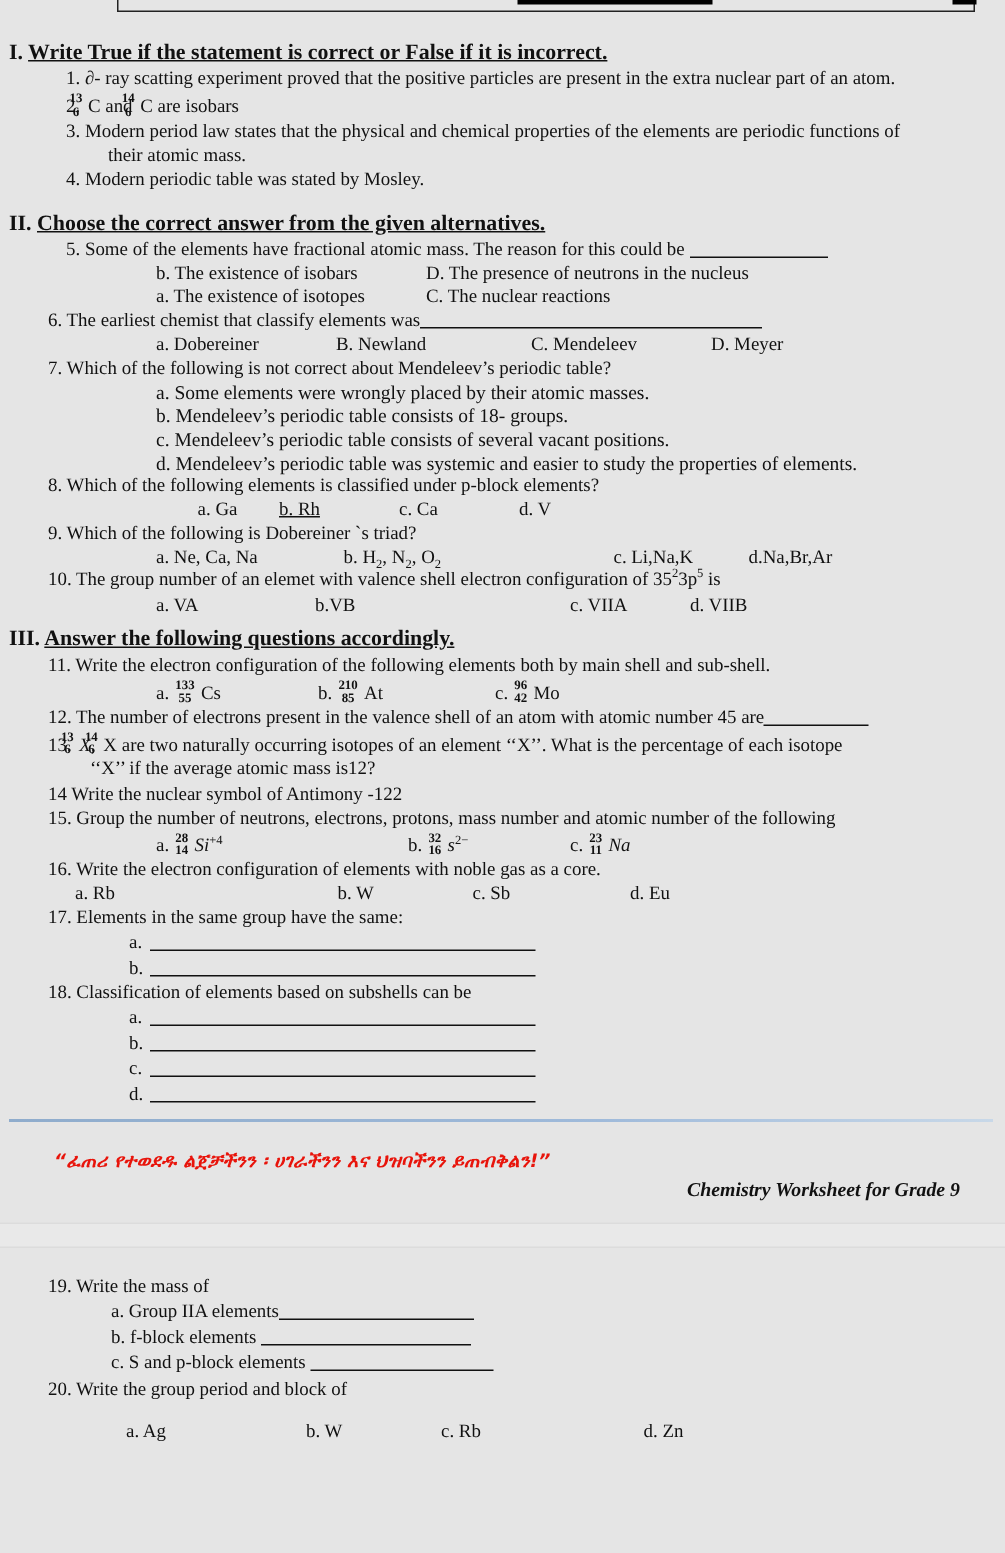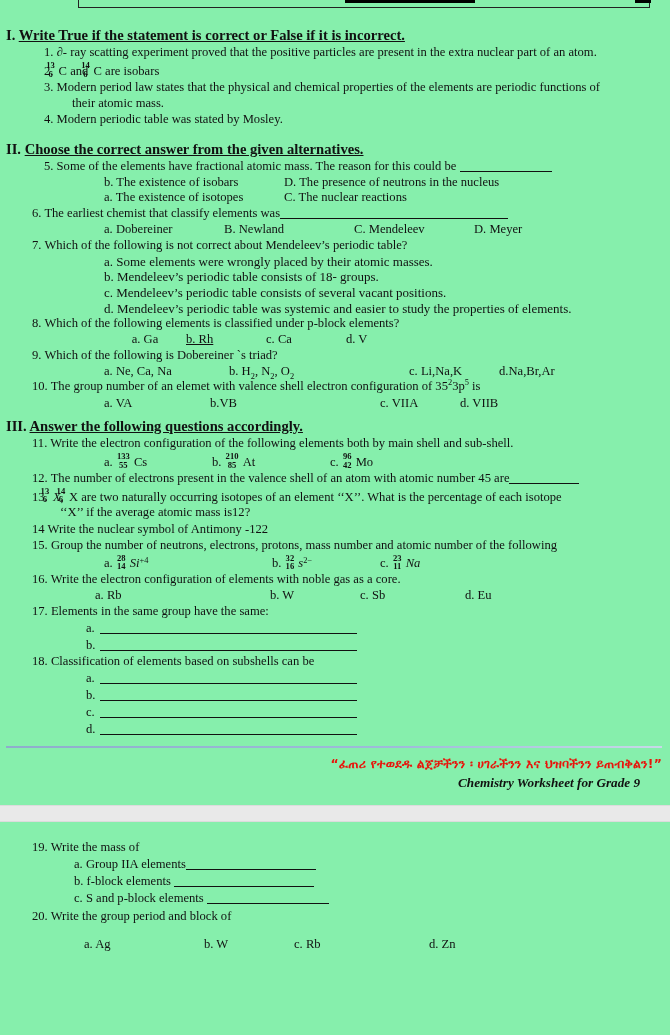--- a/index.html
+++ b/index.html
@@ -10,21 +10,21 @@
     background: #ffffff;
     font-family: "Liberation Serif", "DejaVu Serif", serif;
     color: #111111;
     overflow: hidden;
     position: relative;
   }
   .page {
     position: relative;
     width: 670px;
     height: 1035px;
-    background: #86efac;
+    background: #e5e5e5;
   }
 
   
   .top-frag {
     position: relative;
     height: 22px;
     width: 670px;
   }
   .top-frag .cellbox {
     position: absolute;
@@ -119,24 +119,25 @@
   
   .divider {
     margin: 8px 0 0 0;
     height: 2px;
     background: linear-gradient(to right, #8faccc 0%, #9fbada 60%, #c8d8e8 100%);
   }
   .amharic {
     color: #e8140b;
     font-weight: bold;
     font-size: 12.4px;
-    text-align: right;
-    padding: 8px 0 0 30px;
+    text-align: left;
+    padding: 18px 0 0 30px;
     font-family: "DejaVu Sans", "Liberation Sans", sans-serif;
     letter-spacing: 0.2px;
+    font-style: italic;
   }
   .credit {
     font-style: italic;
     font-weight: bold;
     font-size: 13.2px;
     text-align: right;
     padding: 4px 22px 0 0;
   }
 
   .pagegap {
@@ -305,21 +306,21 @@
       <span style="width:168px;"><span>a.</span> <span class="iso"><b>28</b><b>14</b></span> <span class="ital">Si</span><sup>+4</sup></span>
       <span style="width:108px;"><span>b.</span> <span class="iso"><b>32</b><b>16</b></span> <span class="ital">s</span><sup>2−</sup></span>
       <span><span>c.</span> <span class="iso"><b>23</b><b>11</b></span> <span class="ital">Na</span></span>
     </div>
 
     <div class="q indent1b">
       <span>16.</span>
       <span>Write the electron configuration of elements with noble gas as a core.</span>
     </div>
     <div class="opts" style="padding-left:44px;">
-      <span style="width:175px;margin-left:45px;">a. Rb</span>
+      <span style="width:175px;">a. Rb</span>
       <span style="width:90px;">b. W</span>
       <span style="width:105px;">c. Sb</span>
       <span>d. Eu</span>
     </div>
 
     <div class="q indent1b" style="padding-left:40px;">
       <span>17.</span>
       <span>Elements in the same group have the same:</span>
     </div>
     <div class="ansrow">

